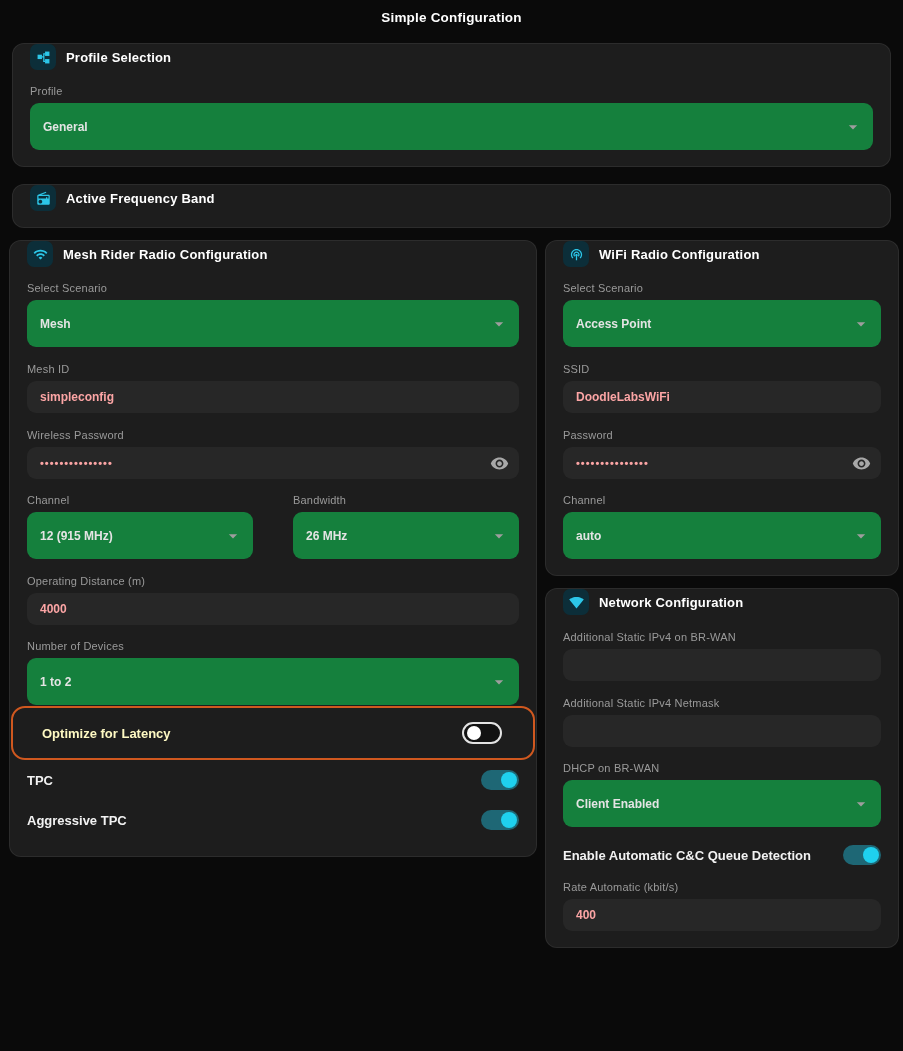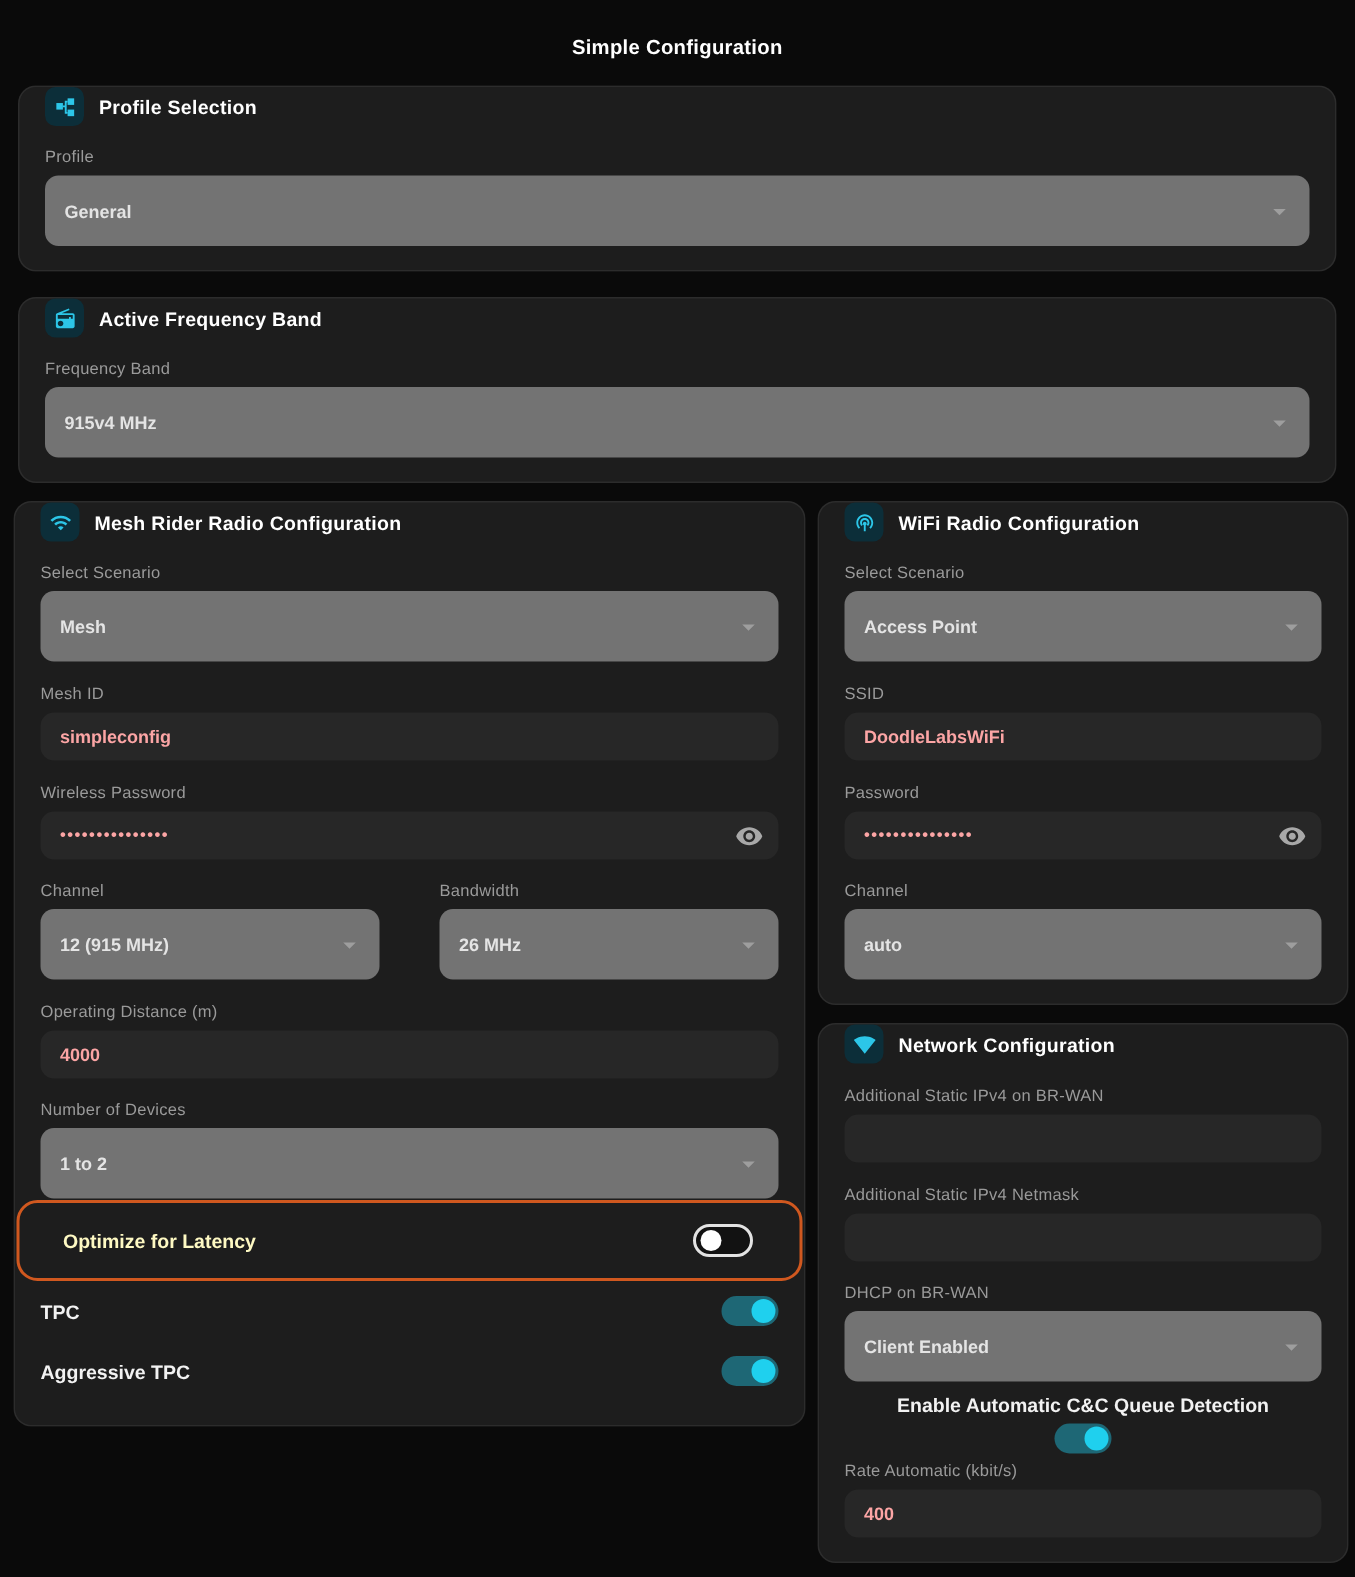--- a/index.html
+++ b/index.html
@@ -3,21 +3,21 @@
 <meta charset="utf-8">
 <style>
   * { margin:0; padding:0; box-sizing:border-box; }
   html,body { background:#0a0a0a; }
   body {
     width:903px; height:1051px; overflow:hidden;
     font-family:"Liberation Sans", sans-serif;
     color:#e6e6e6; position:relative;
   }
   .page-title {
-    text-align:center; padding-top:24px; font-size:13.5px; font-weight:700; color:#fff;
+    text-align:center; padding-top:10px; font-size:13.5px; font-weight:700; color:#fff;
     letter-spacing:.2px;
   }
   .card {
     background:#1d1d1d; border:1px solid rgba(255,255,255,0.07);
     border-radius:12px; padding:0 17px 16px 17px;
   }
   .top-card { margin:0 12px; }
   .card-1 { margin-top:18px; }
   .card-2 { margin-top:17px; }
   .columns { display:flex; align-items:flex-start; gap:8px; margin:12px 4px 0 9px; }
@@ -30,21 +30,21 @@
     display:flex; align-items:center; justify-content:center; flex:none;
   }
   .icon-chip svg { width:15px; height:15px; fill:var(--accent); stroke:var(--accent); }
   .card-title { font-size:13px; font-weight:700; color:#fff; letter-spacing:.2px; }
 
   .field { margin-top:15px; }
   .field-sm { margin-top:16px; }
   .label { font-size:11px; color:#9a9a9a; margin-bottom:6px; letter-spacing:.2px; }
 
   .select {
-    height:47px; background:#737373; border-radius:9px;
+    height:47px; background:#15803d; border-radius:9px;
     display:flex; align-items:center; justify-content:space-between;
     padding:0 10px 0 13px; cursor:pointer;
   }
   .select-value { font-size:12px; font-weight:600; color:#e4e4e4; }
   .chev { width:20px; height:20px; fill:#9e9e9e; flex:none; }
 
   .inputbox {
     height:32px; background:#272727; border-radius:9px;
     display:flex; align-items:center; padding:0 10px 0 13px;
   }
@@ -114,29 +114,20 @@
 
 <div class="card top-card card-2">
   <div class="card-header">
     <span class="icon-chip">
       <svg viewBox="0 0 24 24">
         <path d="M3.24 6.15C2.51 6.43 2 7.17 2 8v12c0 1.1.89 2 2 2h16c1.11 0 2-.9 2-2V8c0-1.11-.89-2-2-2H8.3l8.26-3.34L15.88 1 3.24 6.15zM7 20c-1.66 0-3-1.34-3-3s1.34-3 3-3 3 1.34 3 3-1.34 3-3 3zm13-8h-2v-2h-2v2H4V8h16v4z" stroke="none"></path>
       </svg>
     </span>
     <span class="card-title">Active Frequency Band</span>
   </div>
-  <div class="field">
-    <div class="label">Frequency Band</div>
-    <div class="select">
-      <span class="select-value">915v4 MHz</span>
-      <svg class="chev" viewBox="0 0 24 24">
-          <path d="M7 10l5 5 5-5z"></path>
-        </svg>
-    </div>
-  </div>
 </div>
 
 <div class="columns">
 
   <div class="card col-left">
     <div class="card-header">
       <span class="icon-chip">
         <svg viewBox="0 0 24 24">
           <path d="M1 9l2 2c4.97-4.97 13.03-4.97 18 0l2-2C16.93 2.93 7.08 2.93 1 9zm8 8l3 3 3-3c-1.65-1.66-4.34-1.66-6 0zm-4-4l2 2c2.76-2.76 7.24-2.76 10 0l2-2C15.14 9.14 8.87 9.14 5 13z" stroke="none"></path>
         </svg>
@@ -308,21 +299,21 @@
       <div class="field">
         <div class="label">DHCP on BR-WAN</div>
         <div class="select">
           <span class="select-value">Client Enabled</span>
           <svg class="chev" viewBox="0 0 24 24">
               <path d="M7 10l5 5 5-5z"></path>
             </svg>
         </div>
       </div>
 
-      <div class="toggle-row" style="margin-top:8px;flex-direction:column;">
+      <div class="toggle-row" style="margin-top:8px;">
         <span class="row-label">Enable Automatic C&amp;C Queue Detection</span>
         <span class="toggle on">
             <span class="knob"></span>
           </span>
       </div>
 
       <div class="field" style="margin-top:6px;">
         <div class="label">Rate Automatic (kbit/s)</div>
         <div class="inputbox">
           <input value="400" style="">

